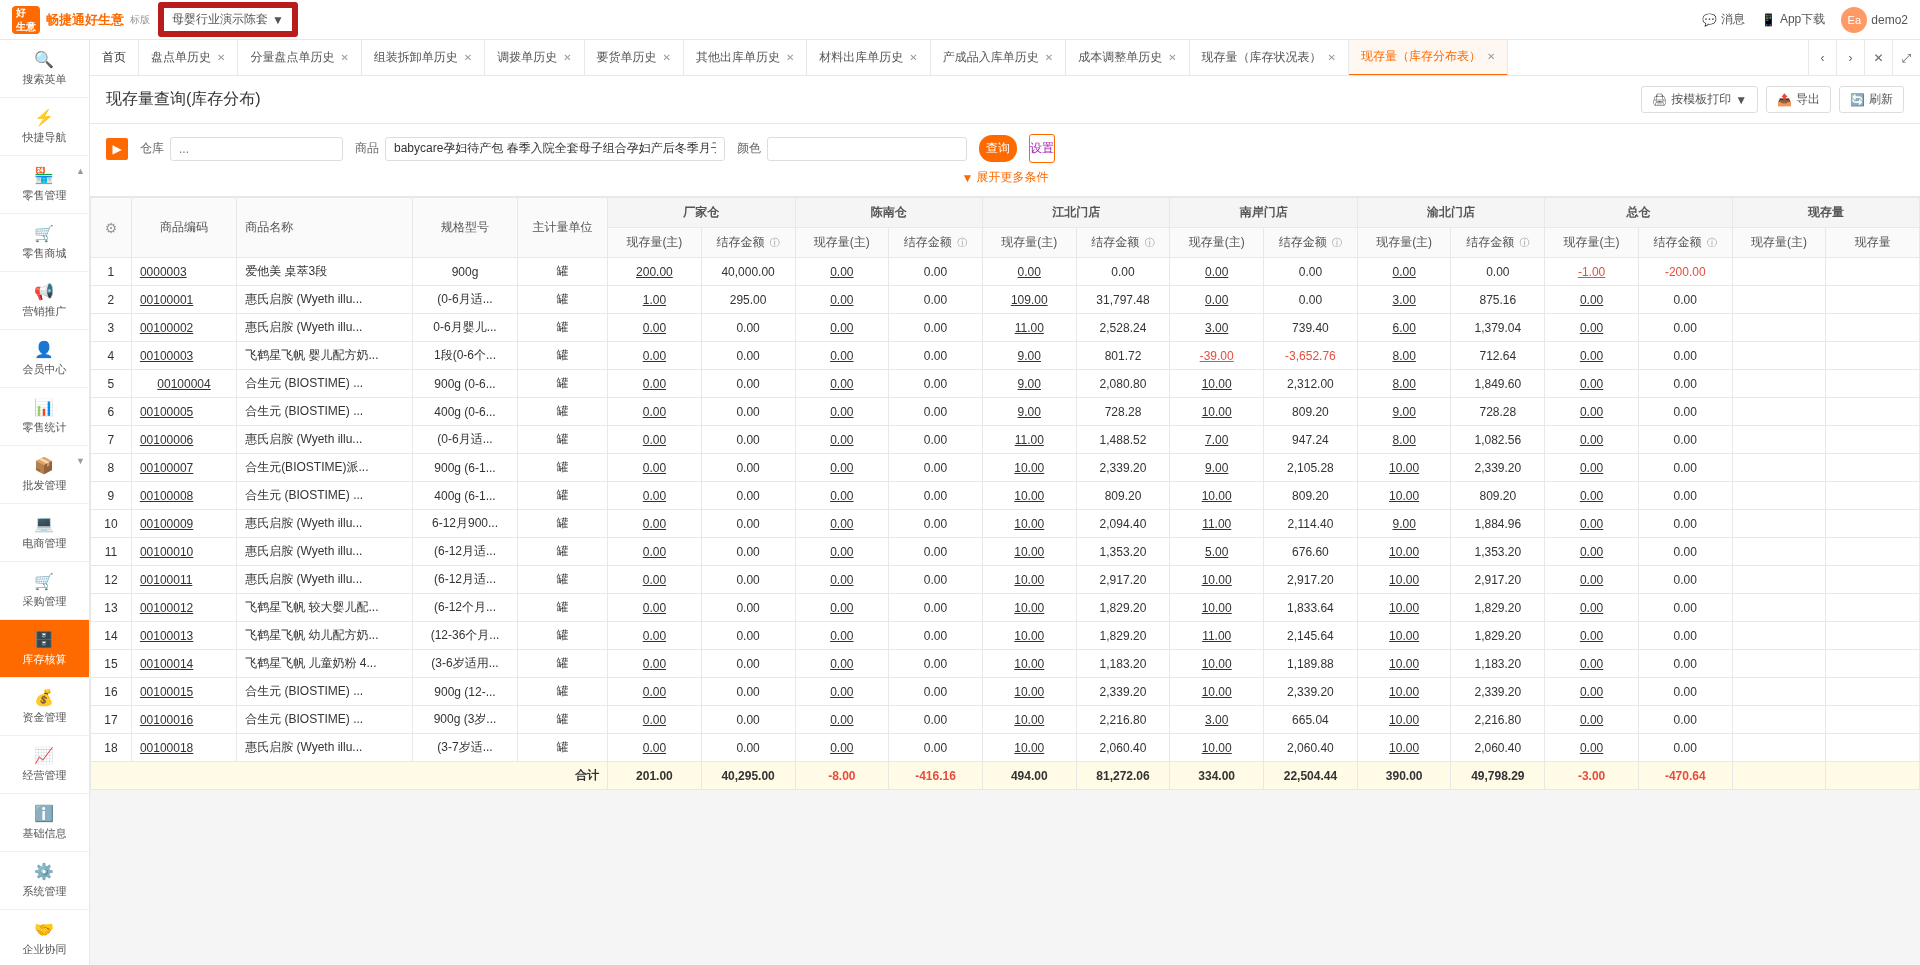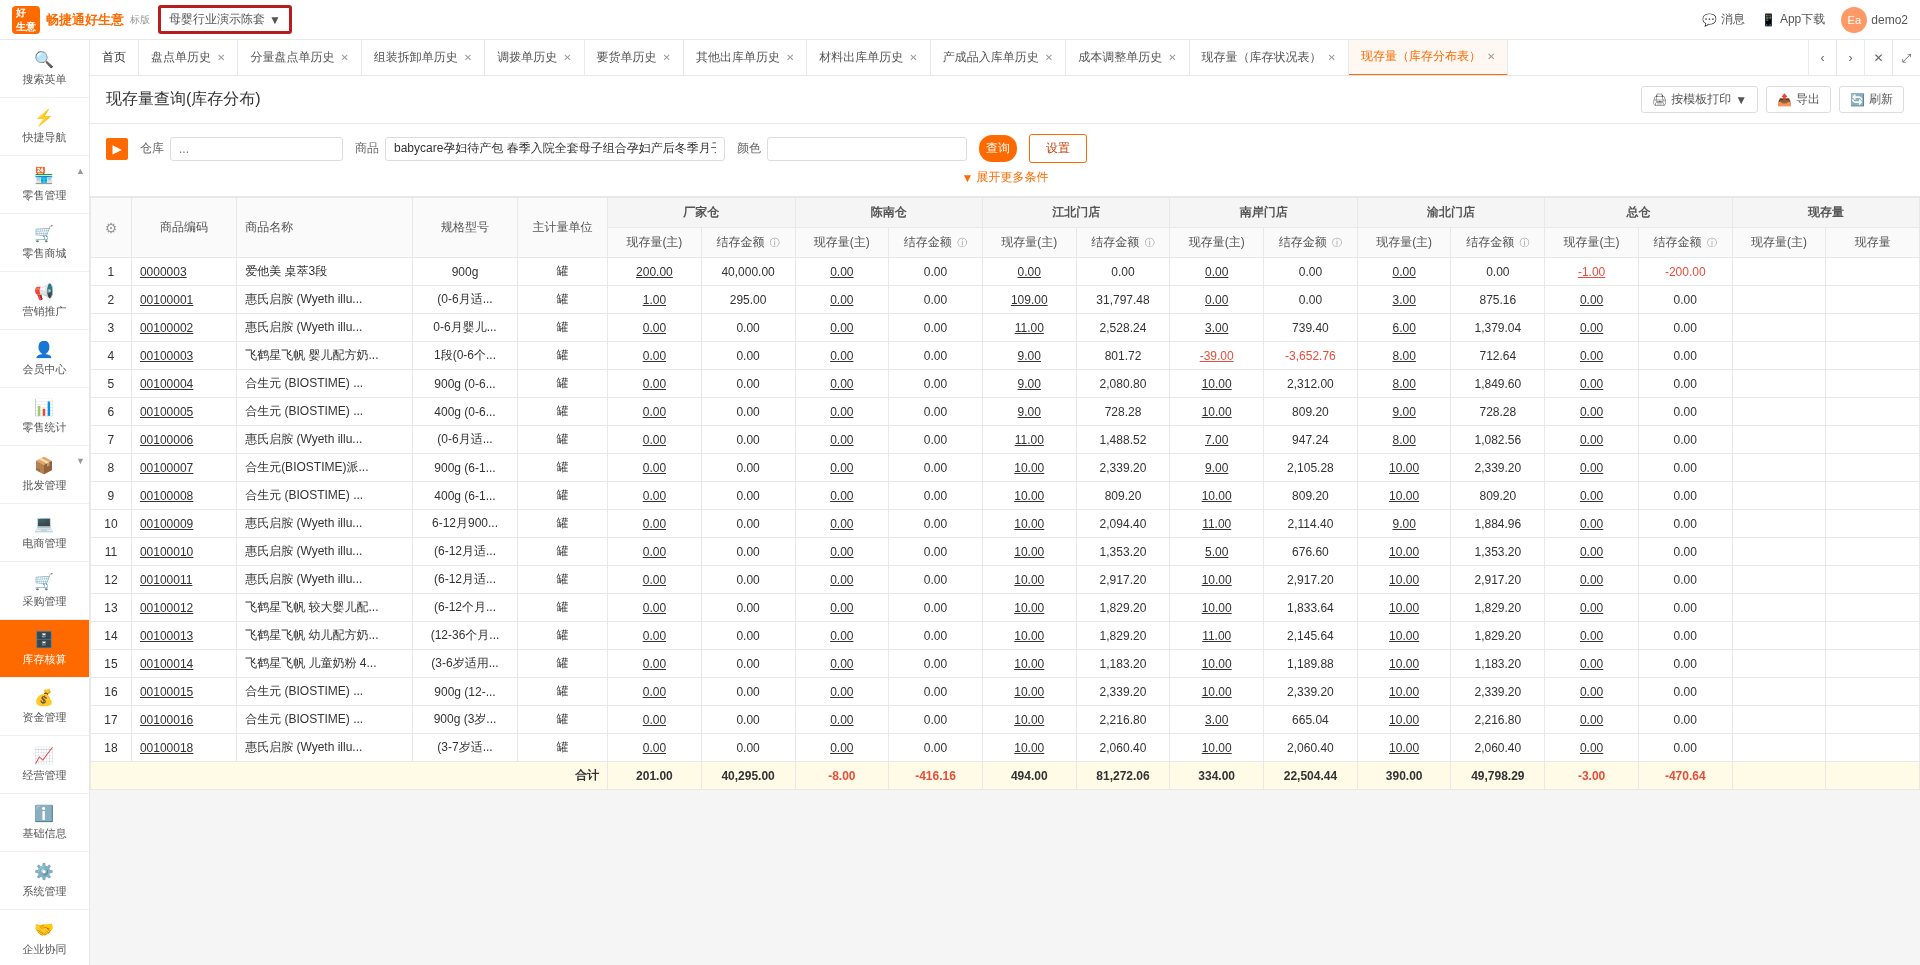--- a/index.html
+++ b/index.html
@@ -14,21 +14,21 @@
       align-items: center;
       justify-content: space-between;
       padding: 0 12px;
       position: fixed;
       top: 0; left: 0; right: 0;
       z-index: 100;
     }
     .top-bar-left { display: flex; align-items: center; gap: 8px; }
     .logo-area { display: flex; align-items: center; gap: 6px; font-weight: bold; color: #ff6a00; font-size: 13px; }
     .logo-icon { width: 28px; height: 28px; background: #ff6a00; border-radius: 4px; display: flex; align-items: center; justify-content: center; color: white; font-size: 10px; }
-    .store-select { display: flex; align-items: center; gap: 4px; cursor: pointer; color: #555; font-size: 12px; border: 3px solid #b91c1c; padding: 3px 8px; border-radius: 3px; }
+    .store-select { display: flex; align-items: center; gap: 4px; cursor: pointer; color: #555; font-size: 12px; border: 6px solid #b91c1c; padding: 3px 8px; border-radius: 3px; }
     .top-bar-right { display: flex; align-items: center; gap: 16px; font-size: 12px; color: #555; }
     .top-bar-right .icon-btn { display: flex; align-items: center; gap: 4px; cursor: pointer; }
     .avatar { width: 26px; height: 26px; border-radius: 50%; background: #ccc; overflow: hidden; display: flex; align-items: center; justify-content: center; color: white; font-size: 11px; }
 
     
     .tab-bar {
       height: 36px;
       background: #fff;
       border-bottom: 1px solid #e8e8e8;
       display: flex;
@@ -129,21 +129,21 @@
       color: #333; background: #fff; min-width: 340px;
     }
     .expand-btn {
       color: #ff6a00; cursor: pointer; font-size: 12px; display: flex; align-items: center; gap: 3px;
     }
     .query-btn {
       background: #ff6a00; color: white; border: none; padding: 5px 7px;
       border-radius: 13px; cursor: pointer; font-size: 12px;
     }
     .set-btn {
-      background: #fff; color: #c2410c; border: 1px solid #ff6a00; padding: 5px 16px;
+      background: #fff; color: #a21caf; border: 1px solid #ff6a00; padding: 5px 0;
       border-radius: 3px; cursor: pointer; font-size: 12px;
     }
     .orange-arrow {
       width: 22px; height: 22px; background: #ff6a00; display: flex; align-items: center;
       justify-content: center; color: white; border-radius: 2px; cursor: pointer; font-size: 12px;
     }
     .expand-row {
       margin-top: 6px; display: flex; align-items: center; justify-content: center;
     }
 
@@ -547,21 +547,21 @@
     <td class="text-red">-3,652.76</td>
     <td><span class="text-underline">8.00</span></td>
     <td>712.64</td>
     <td class=""><span class="text-underline">0.00</span></td>
     <td class="">0.00</td>
     <td></td>
     <td></td>
   </tr>
           <tr>
     <td>5</td>
-    <td style="text-align:left;"><span class="text-underline">00100004</span></td>
+    <td style="text-align:center;"><span class="text-underline">00100004</span></td>
     <td class="col-name">合生元 (BIOSTIME) ...</td>
     <td>900g (0-6...</td>
     <td>罐</td>
     <td><span class="text-underline">0.00</span></td>
     <td>0.00</td>
     <td><span class="text-underline">0.00</span></td>
     <td>0.00</td>
     <td><span class="text-underline">9.00</span></td>
     <td>2,080.80</td>
     <td class=""><span class="text-underline">10.00</span></td>

